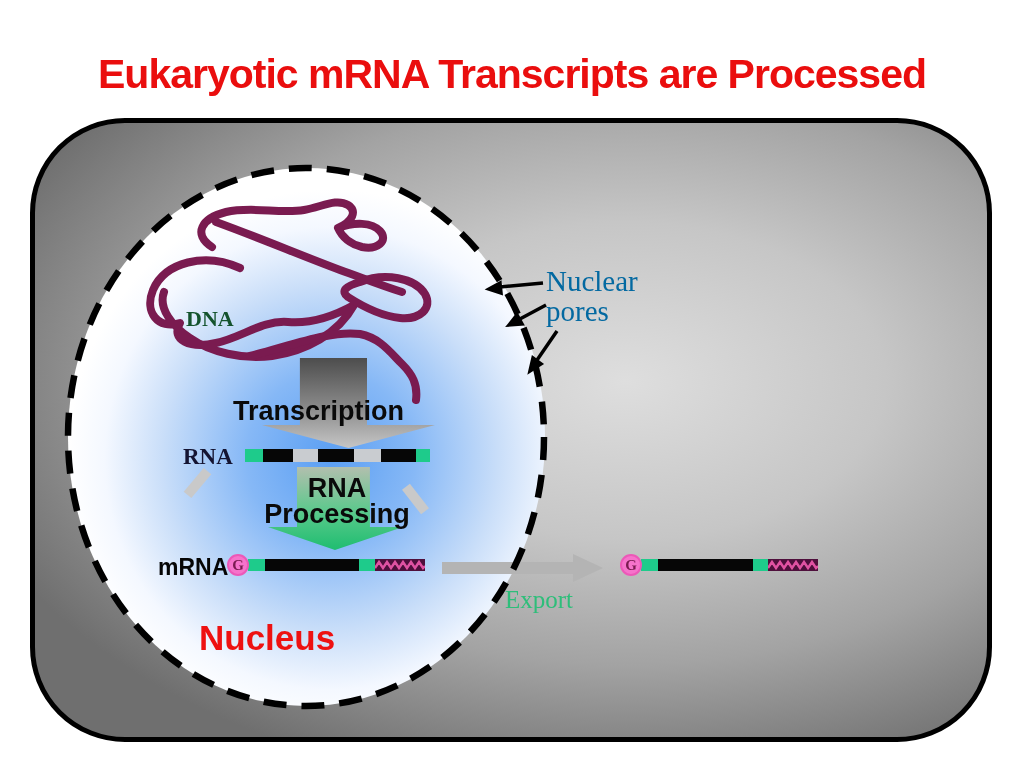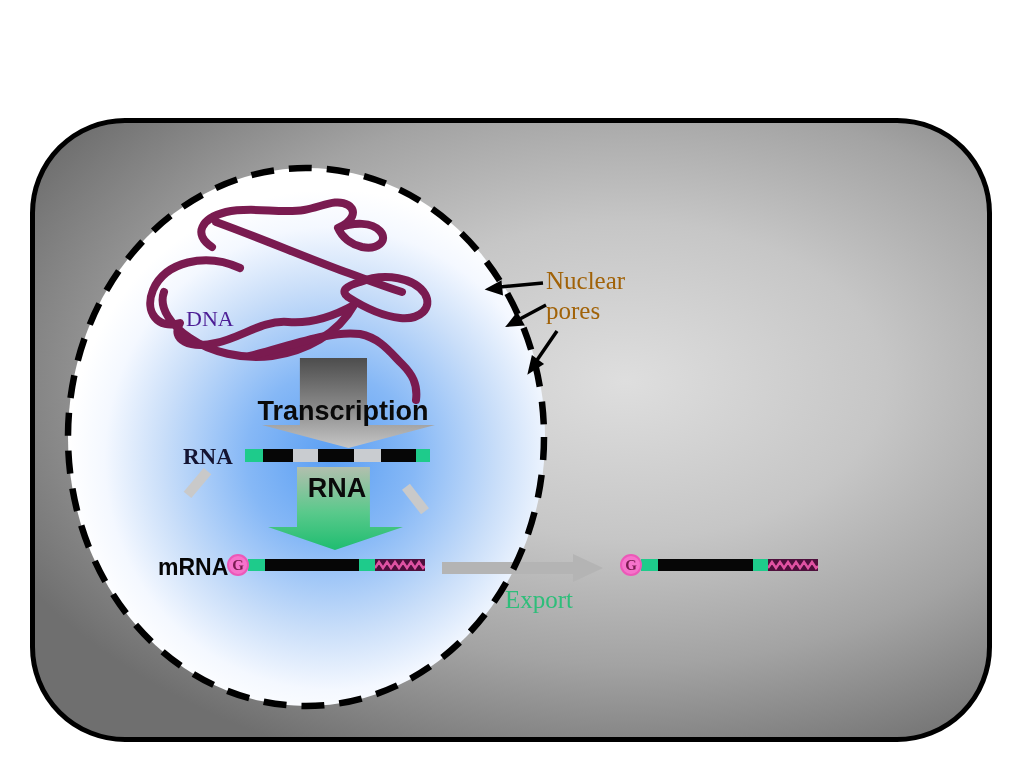--- a/index.html
+++ b/index.html
@@ -15,23 +15,23 @@
 
   .nucleus-fill{position:absolute;left:68px;top:168px;width:477px;height:538px;border-radius:50%;z-index:5;
         background:radial-gradient(ellipse 55% 50% at 55% 54%, #5b9ff3 0%, #86b8f6 32%, #c9def9 64%, #f4f8ff 86%, #ffffff 100%);}
 
   svg.overlay{position:absolute;left:0;top:0;width:1024px;height:768px;z-index:20;pointer-events:none;}
 
   
   .lbl{position:absolute;z-index:30;white-space:nowrap;}
   .cytoplasm{left:702px;top:184px;font-size:34px;font-weight:bold;color:#3a3ab0;}
   .nucleus-lbl{left:199px;top:618px;font-size:35px;font-weight:bold;color:#ee1111;}
-  .pores{left:546px;top:266px;font-family:"Liberation Serif", serif;font-size:25px;color:#a16207;line-height:30px;}
-  .dna-lbl{left:186px;top:306px;font-family:"Liberation Serif", serif;font-size:22px;font-weight:normal;color:#4c1d95;}
-  .transcription{left:233px;top:396px;width:220px;text-align:center;font-size:27px;font-weight:bold;color:#0a0a0a;}
+  .pores{left:546px;top:266px;font-family:"Liberation Serif", serif;font-size:29px;color:#0369a1;line-height:30px;}
+  .dna-lbl{left:186px;top:306px;font-family:"Liberation Serif", serif;font-size:22px;font-weight:bold;color:#14532d;}
+  .transcription{left:233px;top:396px;width:220px;text-align:left;font-size:27px;font-weight:bold;color:#0a0a0a;}
   .rna-lbl{left:183px;top:444px;font-family:"Liberation Serif", serif;font-size:23px;font-weight:bold;color:#141432;}
   .processing{left:237px;top:475px;width:200px;text-align:center;font-size:27px;font-weight:bold;color:#0a0a0a;line-height:26px;}
   .mrna-lbl{left:158px;top:554px;font-family:Liberation Sans, sans-serif;font-size:23px;font-weight:bold;color:#050505;}
   .export-lbl{left:505px;top:586px;font-family:"Liberation Serif", serif;font-size:25px;font-weight:normal;color:#2ebe7a;}
 
   
   .arrow-transcription{position:absolute;left:262px;top:358px;width:173px;height:90px;z-index:10;
       background:linear-gradient(#4d4d4d 0%, #8a8a8a 55%, #c6c6c6 100%);
       clip-path:polygon(21.9% 0, 60.7% 0, 60.7% 74.4%, 100% 74.4%, 50% 100%, 0 74.4%, 21.9% 74.4%);}
   
@@ -64,20 +64,21 @@
   
   .export-shaft{position:absolute;left:442px;top:562px;width:132px;height:12px;background:#b4b4b4;z-index:10;}
   .export-head{position:absolute;left:573px;top:554px;width:0;height:0;z-index:10;
       border-left:30px solid #b4b4b4;border-top:14px solid transparent;border-bottom:14px solid transparent;}
 </style>
 </head>
 <body>
 
 <div class="slide">
 
+  <h1 class="title">Eukaryotic mRNA Transcripts are Processed</h1>
 
   <div class="cell"></div>
   <div class="nucleus-fill"></div>
 
   <div class="arrow-transcription"></div>
   <div class="arrow-processing"></div>
   <div class="intron intron-left"></div>
   <div class="intron intron-right"></div>
 
   <div class="bar rna-bar">
@@ -142,17 +143,19 @@
 
   <div class="lbl pores">
     <div>Nuclear</div>
     <div>pores</div>
   </div>
   <div class="lbl dna-lbl">DNA</div>
   <div class="lbl transcription">Transcription</div>
   <div class="lbl rna-lbl">RNA</div>
   <div class="lbl processing">
     <div>RNA</div>
+    <div>Processing</div>
   </div>
   <div class="lbl mrna-lbl">mRNA</div>
   <div class="lbl export-lbl">Export</div>
+  <div class="lbl nucleus-lbl">Nucleus</div>
 
 </div>
 
 </body></html>

